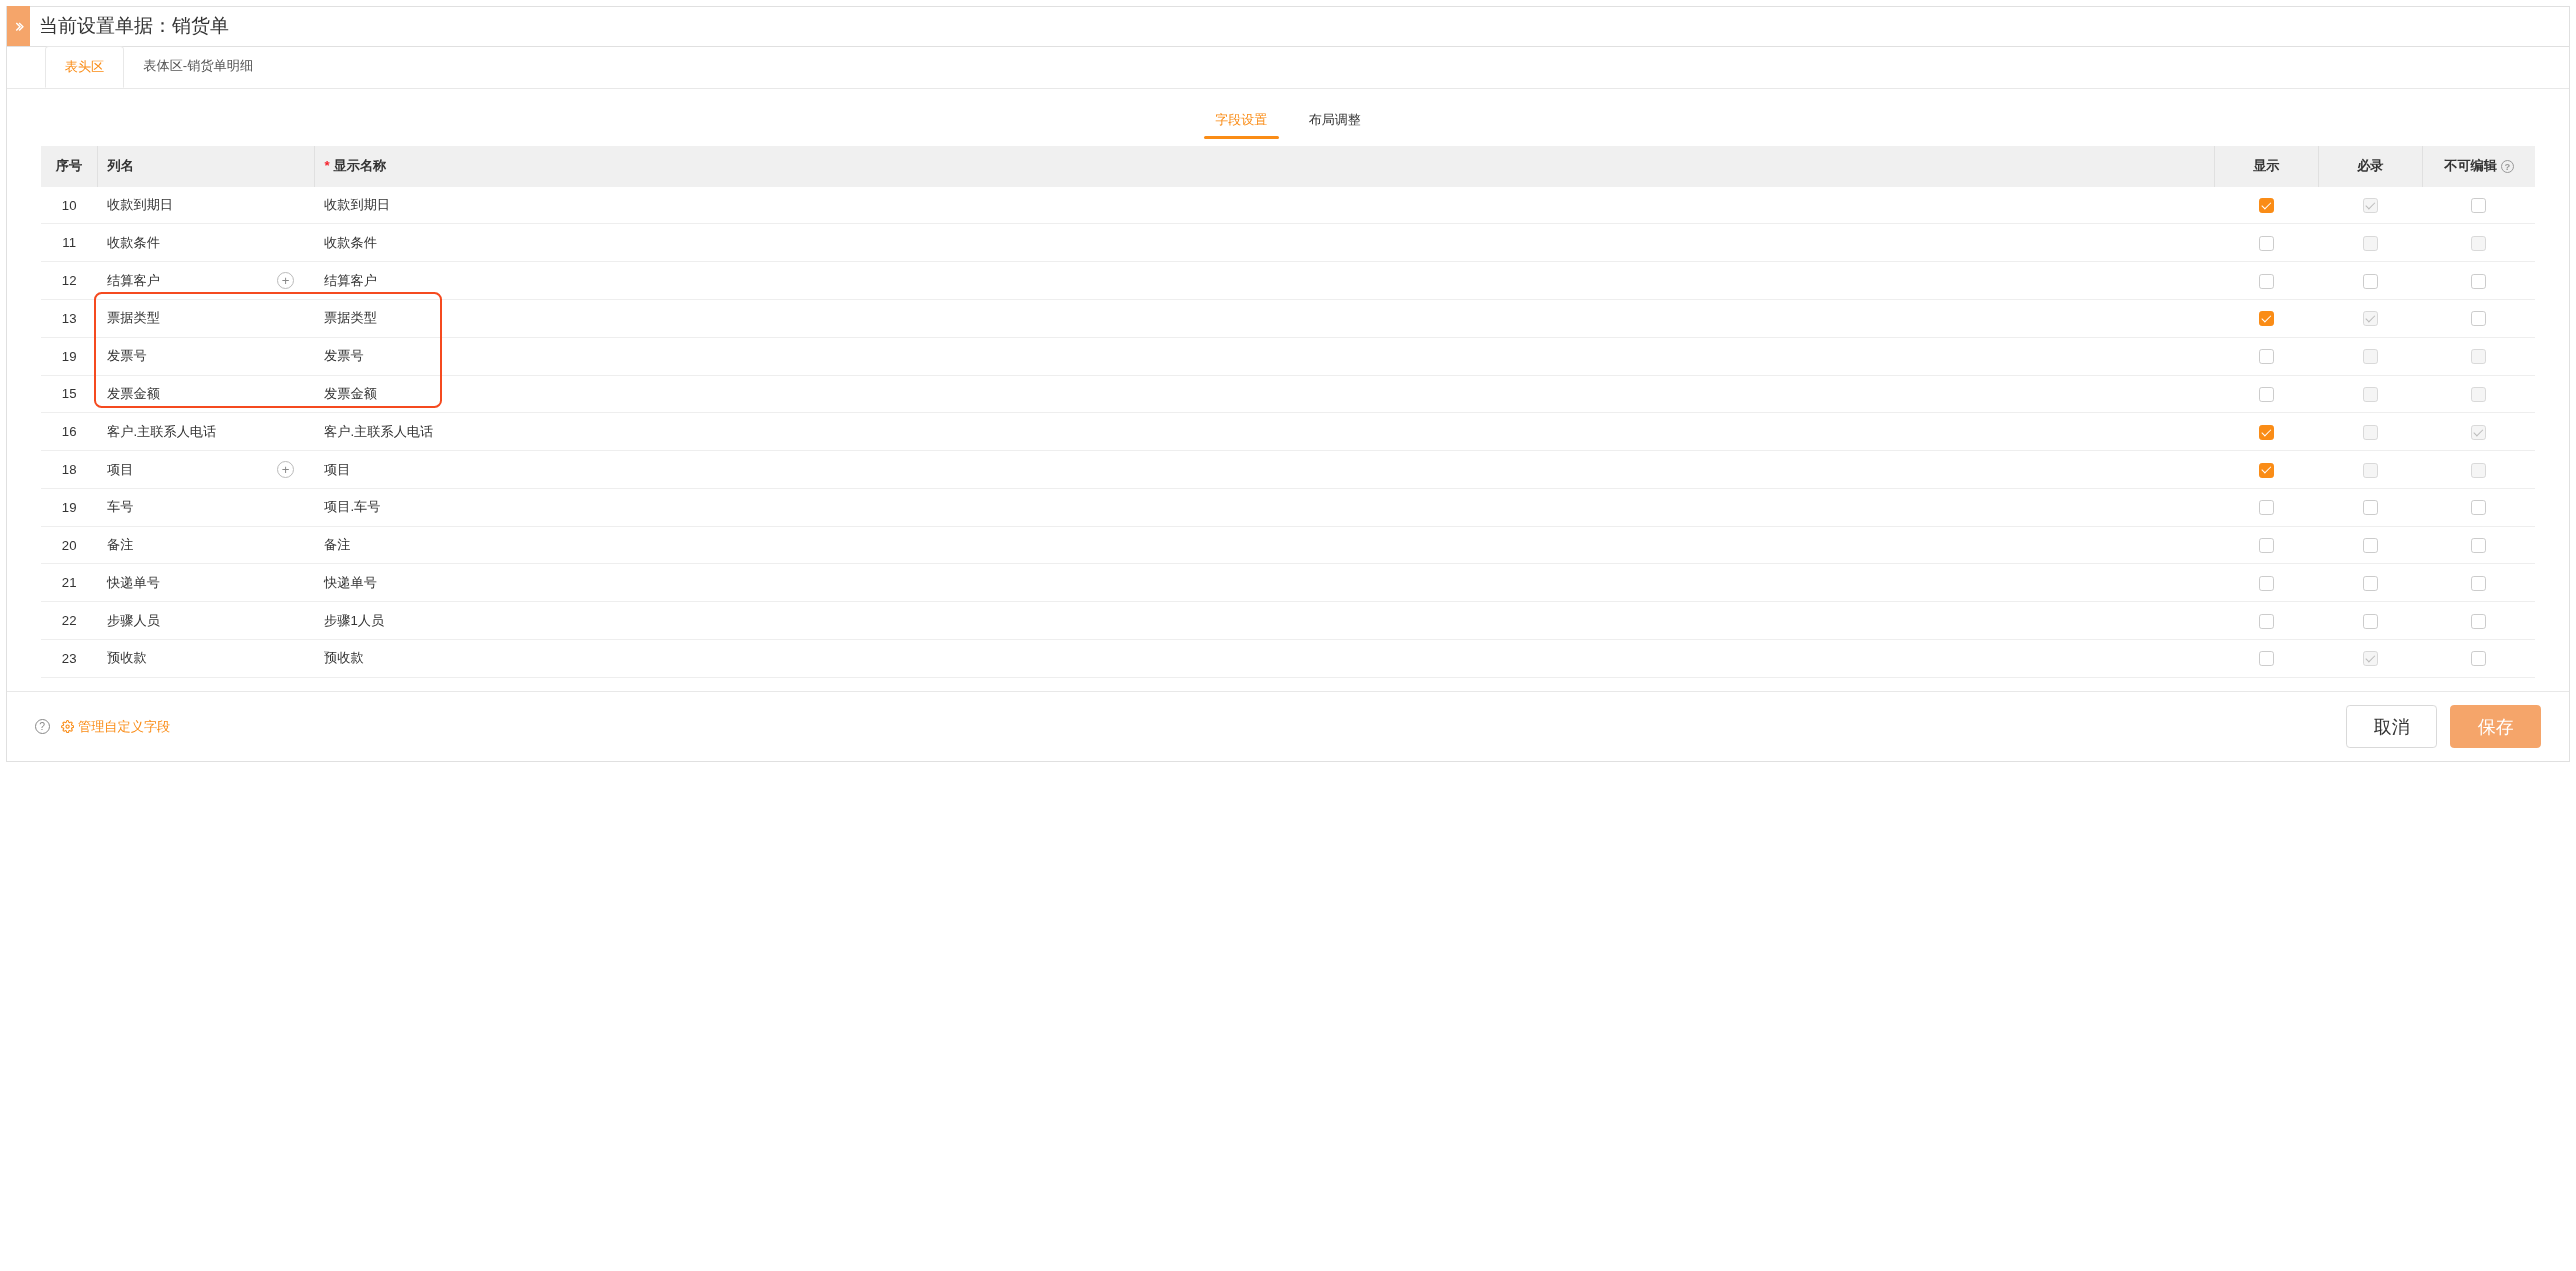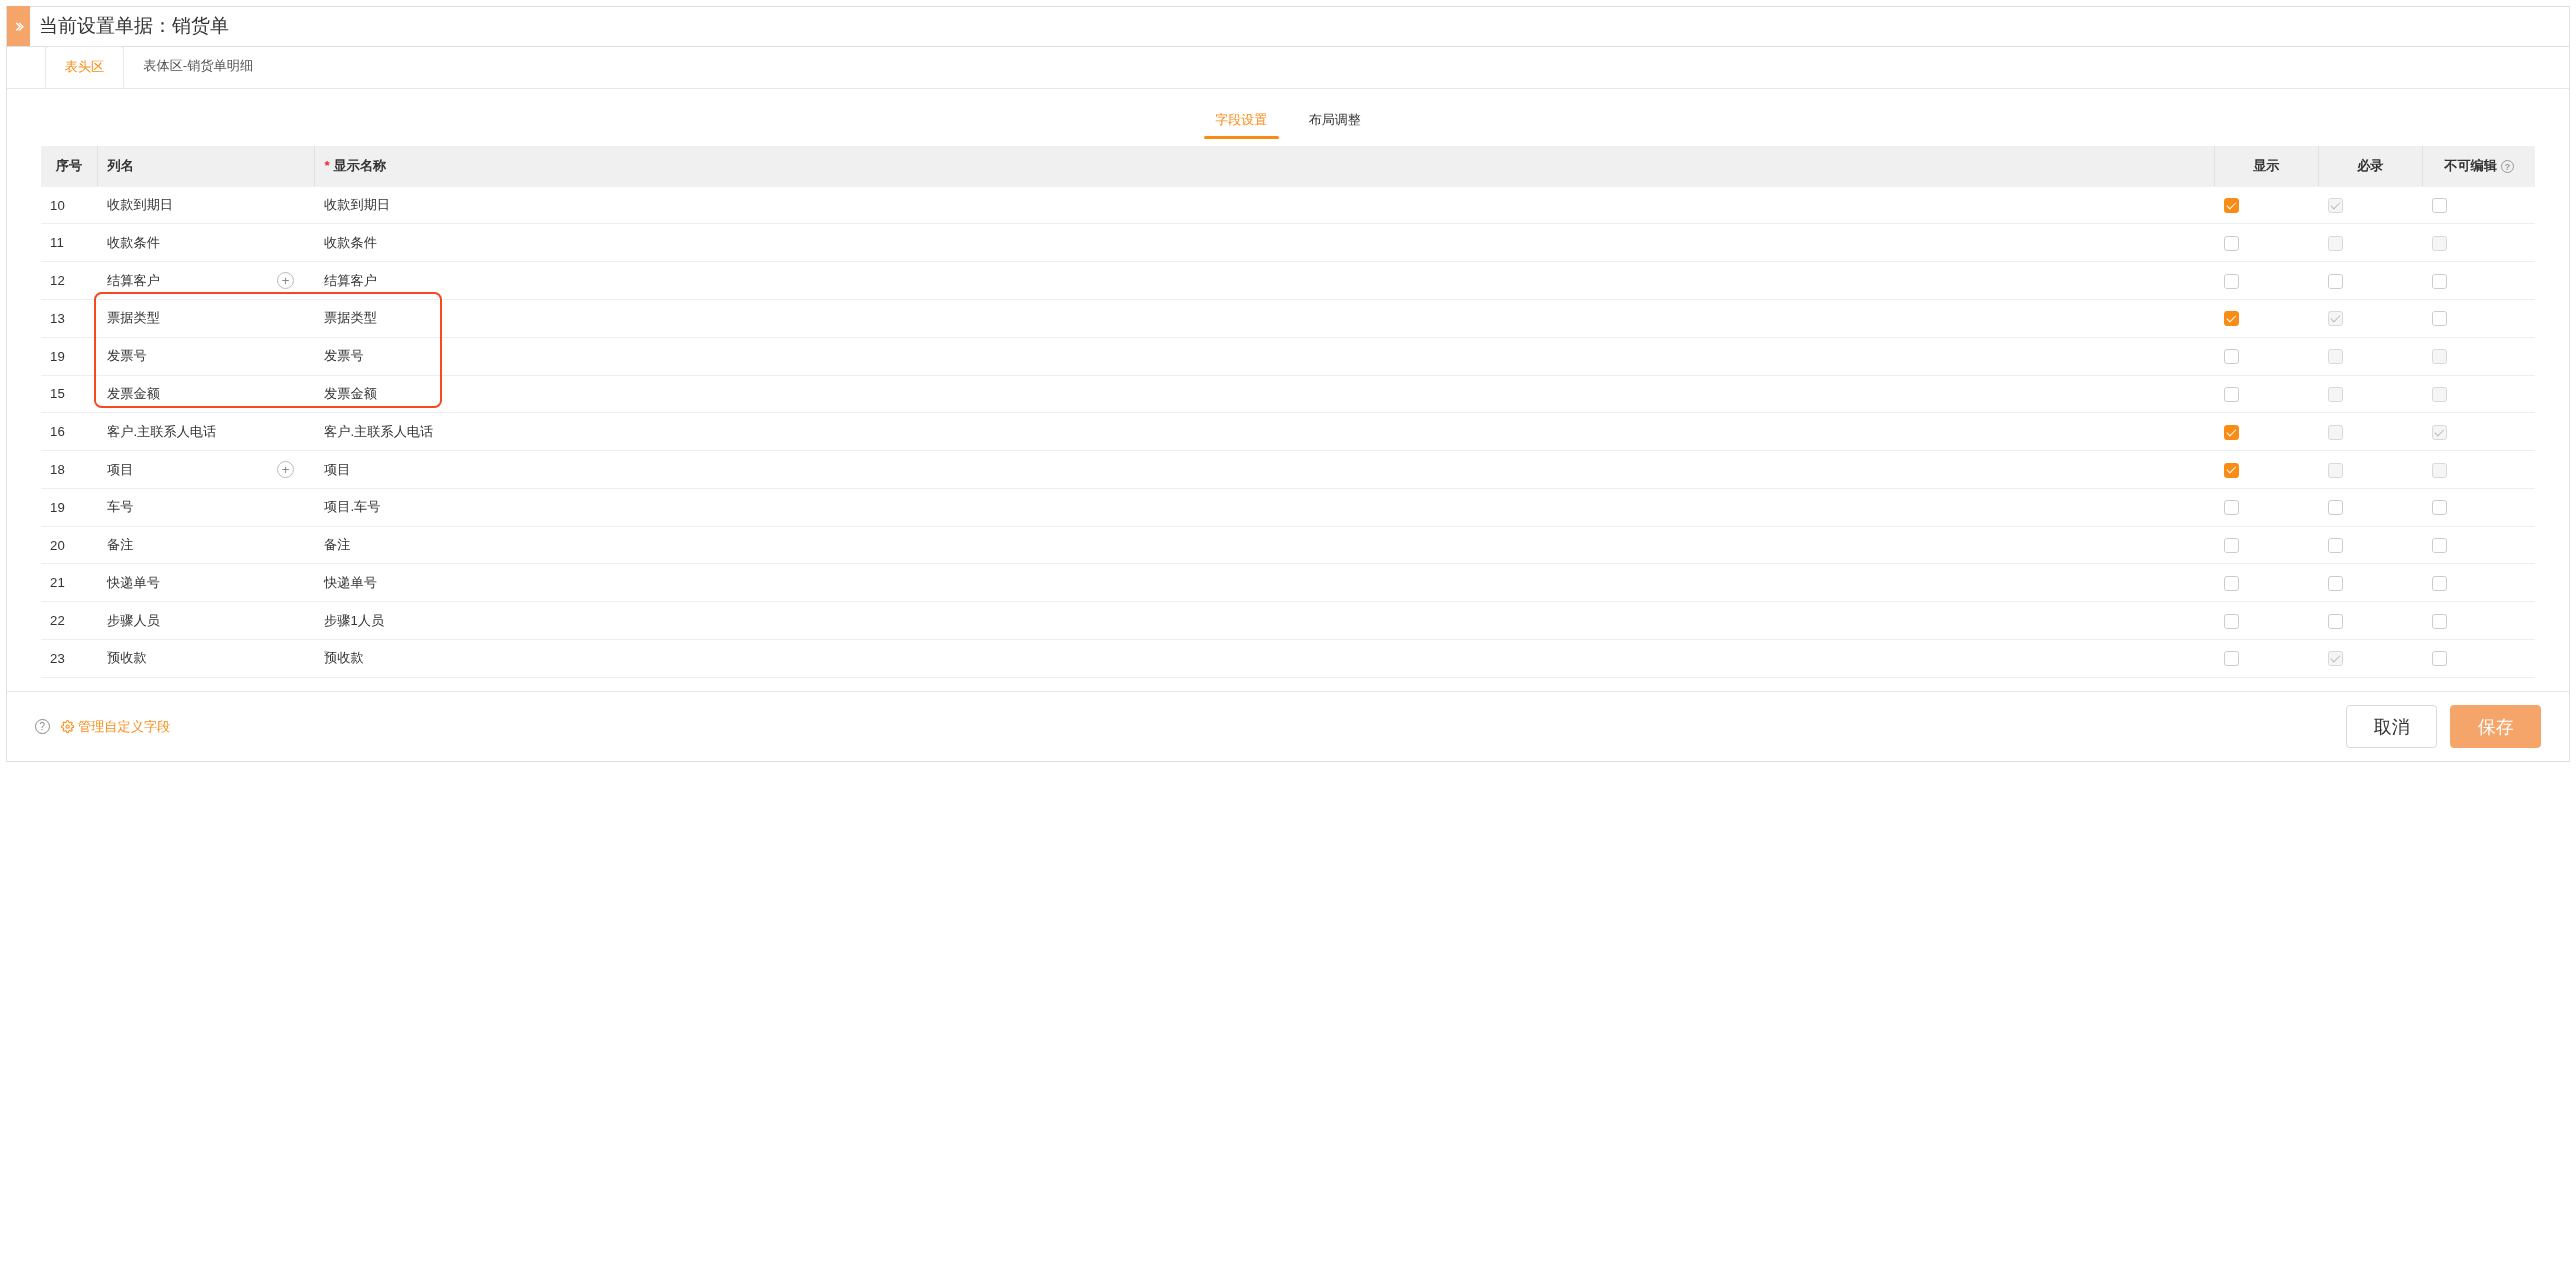--- a/index.html
+++ b/index.html
@@ -120,20 +120,21 @@
     tbody tr.selected {
       background: #fde4cd;
     }
     tbody td {
       padding: 9.4px 9.4px;
       color: #333;
       vertical-align: middle;
       height: 36px;
     }
     td.center {
+      text-align: center;
     }
     .req-star {
       color: #f5222d;
       margin-right: 3.8px;
     }
     .col-name-cell {
       display: flex;
       align-items: center;
       justify-content: space-between;
       padding-right: 11.3px;

